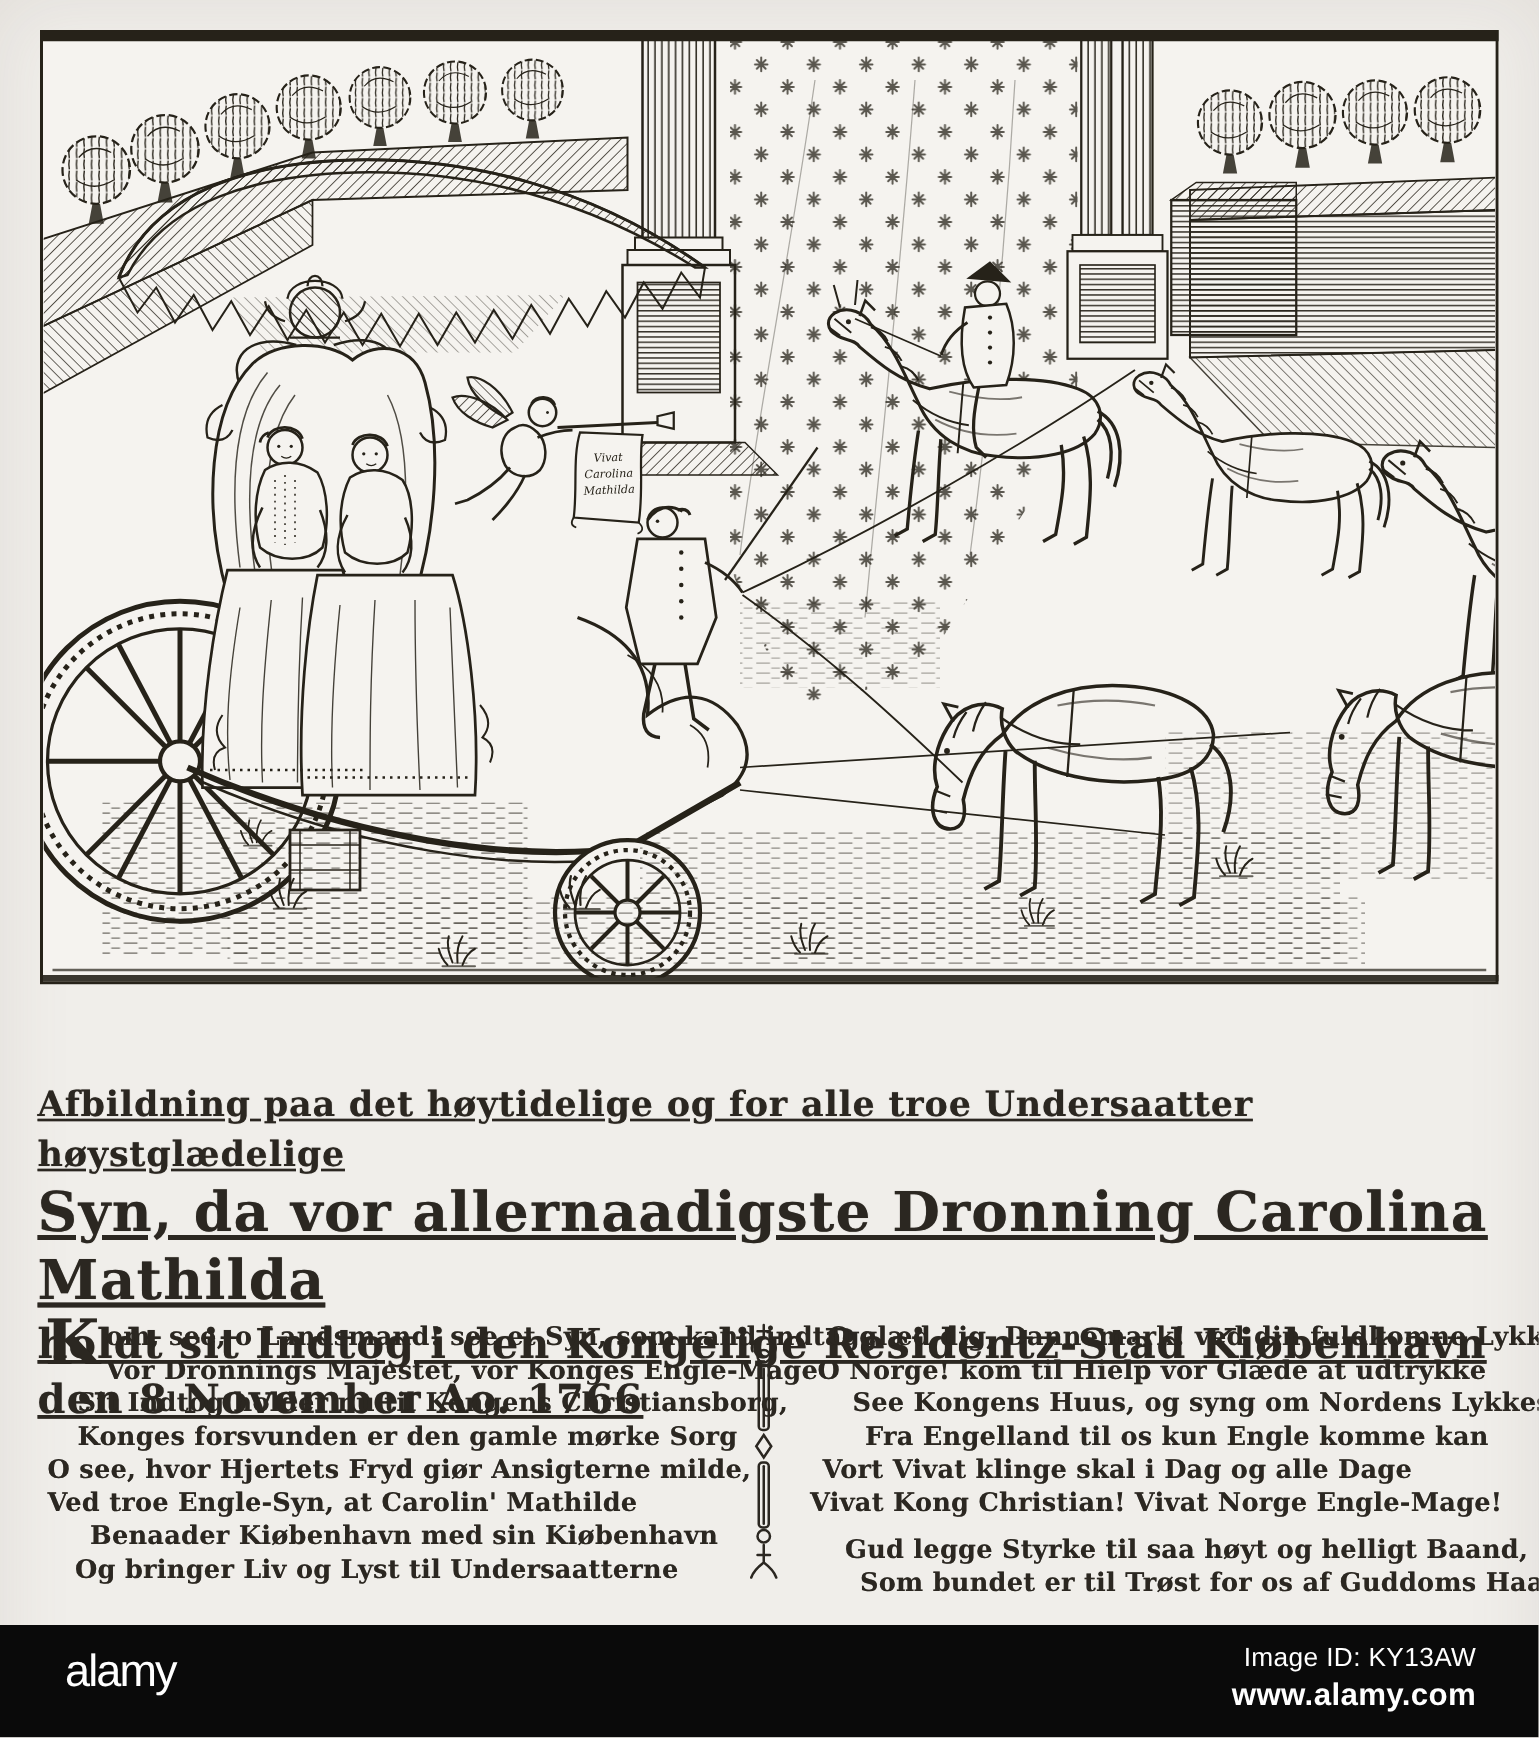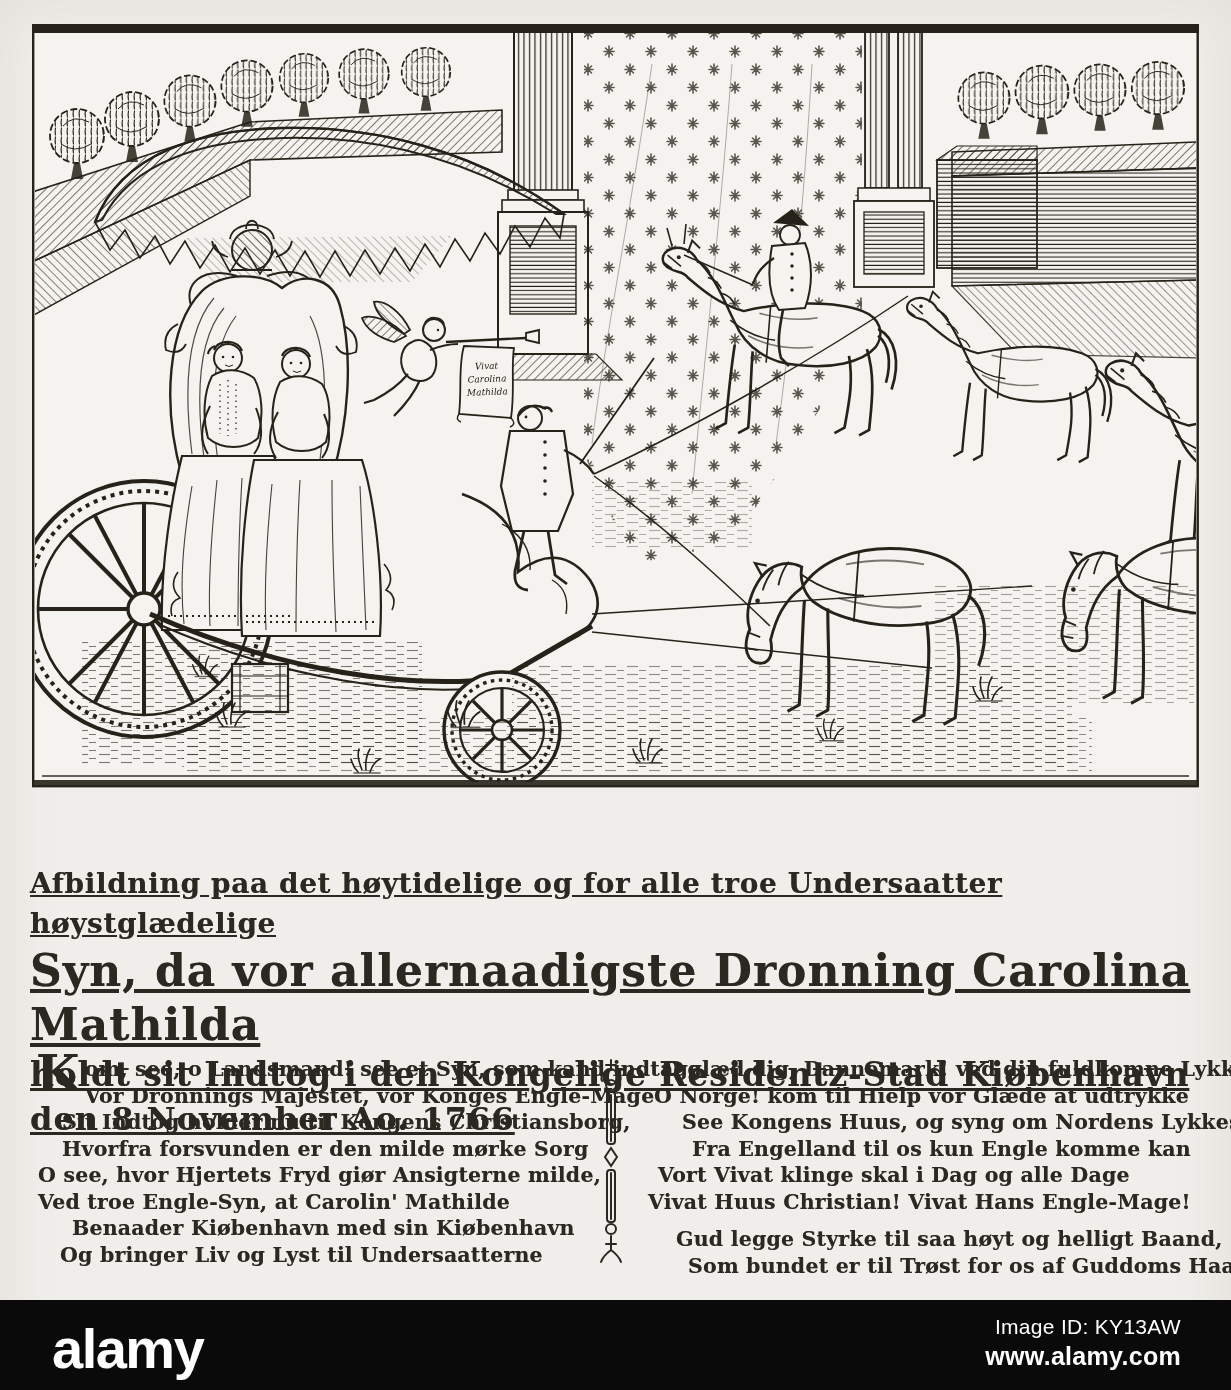--- a/index.html
+++ b/index.html
@@ -57,21 +57,21 @@
   .rind7 { padding-left:40px; }
   .divider { position:absolute; left:560px; top:2px; width:30px; height:212px; }
 
   .bar {
     position:absolute; left:0; top:1300px; width:1231px; height:90px;
     background:#0a0a0a; color:#ffffff;
     font-family:"Liberation Sans", sans-serif;
   }
   .bar-logo {
     position:absolute; left:52px; top:16px;
-    font-size:56px; font-weight:bold; letter-spacing:-1.5px;
+    font-size:36px; font-weight:normal; letter-spacing:-1.5px;
   }
   .bar-right { position:absolute; right:50px; top:14px; text-align:right; }
   .bar-id  { font-size:21px; font-weight:400; letter-spacing:.3px; line-height:26px; }
   .bar-url { font-size:25px; font-weight:bold; letter-spacing:.3px; line-height:32px;text-align:right; }
 </style>
 </head>
 <body>
 
 <div class="page">
 
@@ -411,21 +411,21 @@
     <div class="cap-l2">Syn, da vor allernaadigste Dronning Carolina Mathilda</div>
     <div class="cap-l3">holdt sit Indtog i den Kongelige Residentz-Stad Kiøbenhavn</div>
     <div class="cap-l4">den 8 November Ao. 1766</div>
   </div>
 
   <div class="verse">
     <div class="verse-col left">
       <div class="vline dc">Kom, see, o Landsmand! see et Syn, som kand indtage</div>
       <div class="vline">Vor Dronnings Majestet, vor Konges Engle-Mage</div>
       <div class="vline ind2">Sit Indtog holder nu til Kongens Christiansborg,</div>
-      <div class="vline ind2">Hvorfra forsvunden er den milde mørke Sorg</div>
+      <div class="vline ind2">Konges forsvunden er den gamle mørke Sorg</div>
       <div class="vline ind1">O see, hvor Hjertets Fryd giør Ansigterne milde,</div>
       <div class="vline ind1">Ved troe Engle-Syn, at Carolin' Mathilde</div>
       <div class="vline ind3">Benaader Kiøbenhavn med sin Kiøbenhavn</div>
       <div class="vline ind2b">Og bringer Liv og Lyst til Undersaatterne</div>
     </div>
 
     <svg class="divider" viewBox="0 0 30 212">
       <g stroke="#2b2721" stroke-width="2" fill="none" stroke-linecap="round">
         <path d="M15,2 v10 M10,7 h10 M9,14 q-5,4 -3,9 M21,14 q5,4 3,9"></path>
         <circle cx="15" cy="27" r="5"></circle>
@@ -438,21 +438,21 @@
         <path d="M15,178 v14 M15,192 q-8,6 -10,12 M15,192 q8,6 10,12 M10,186 h10"></path>
       </g>
     </svg>
 
     <div class="verse-col right">
       <div class="vline rind0">O glæd dig, Dannemark! ved din fuldkomne Lykke!</div>
       <div class="vline rind1">O Norge! kom til Hielp vor Glæde at udtrykke</div>
       <div class="vline rind2">See Kongens Huus, og syng om Nordens Lykkes-Plan</div>
       <div class="vline rind3">Fra Engelland til os kun Engle komme kan</div>
       <div class="vline rind4">Vort Vivat klinge skal i Dag og alle Dage</div>
-      <div class="vline rind5">Vivat Huus Christian! Vivat Hans Engle-Mage!</div>
+      <div class="vline rind5">Vivat Kong Christian! Vivat Norge Engle-Mage!</div>
       <div class="vline rind6">Gud legge Styrke til saa høyt og helligt Baand,</div>
       <div class="vline rind7">Som bundet er til Trøst for os af Guddoms Haand!</div>
     </div>
   </div>
 
   <div class="bar">
     <span class="bar-logo">alamy</span>
     <div class="bar-right">
       <div class="bar-id">Image ID: KY13AW</div>
       <div class="bar-url">www.alamy.com</div>

